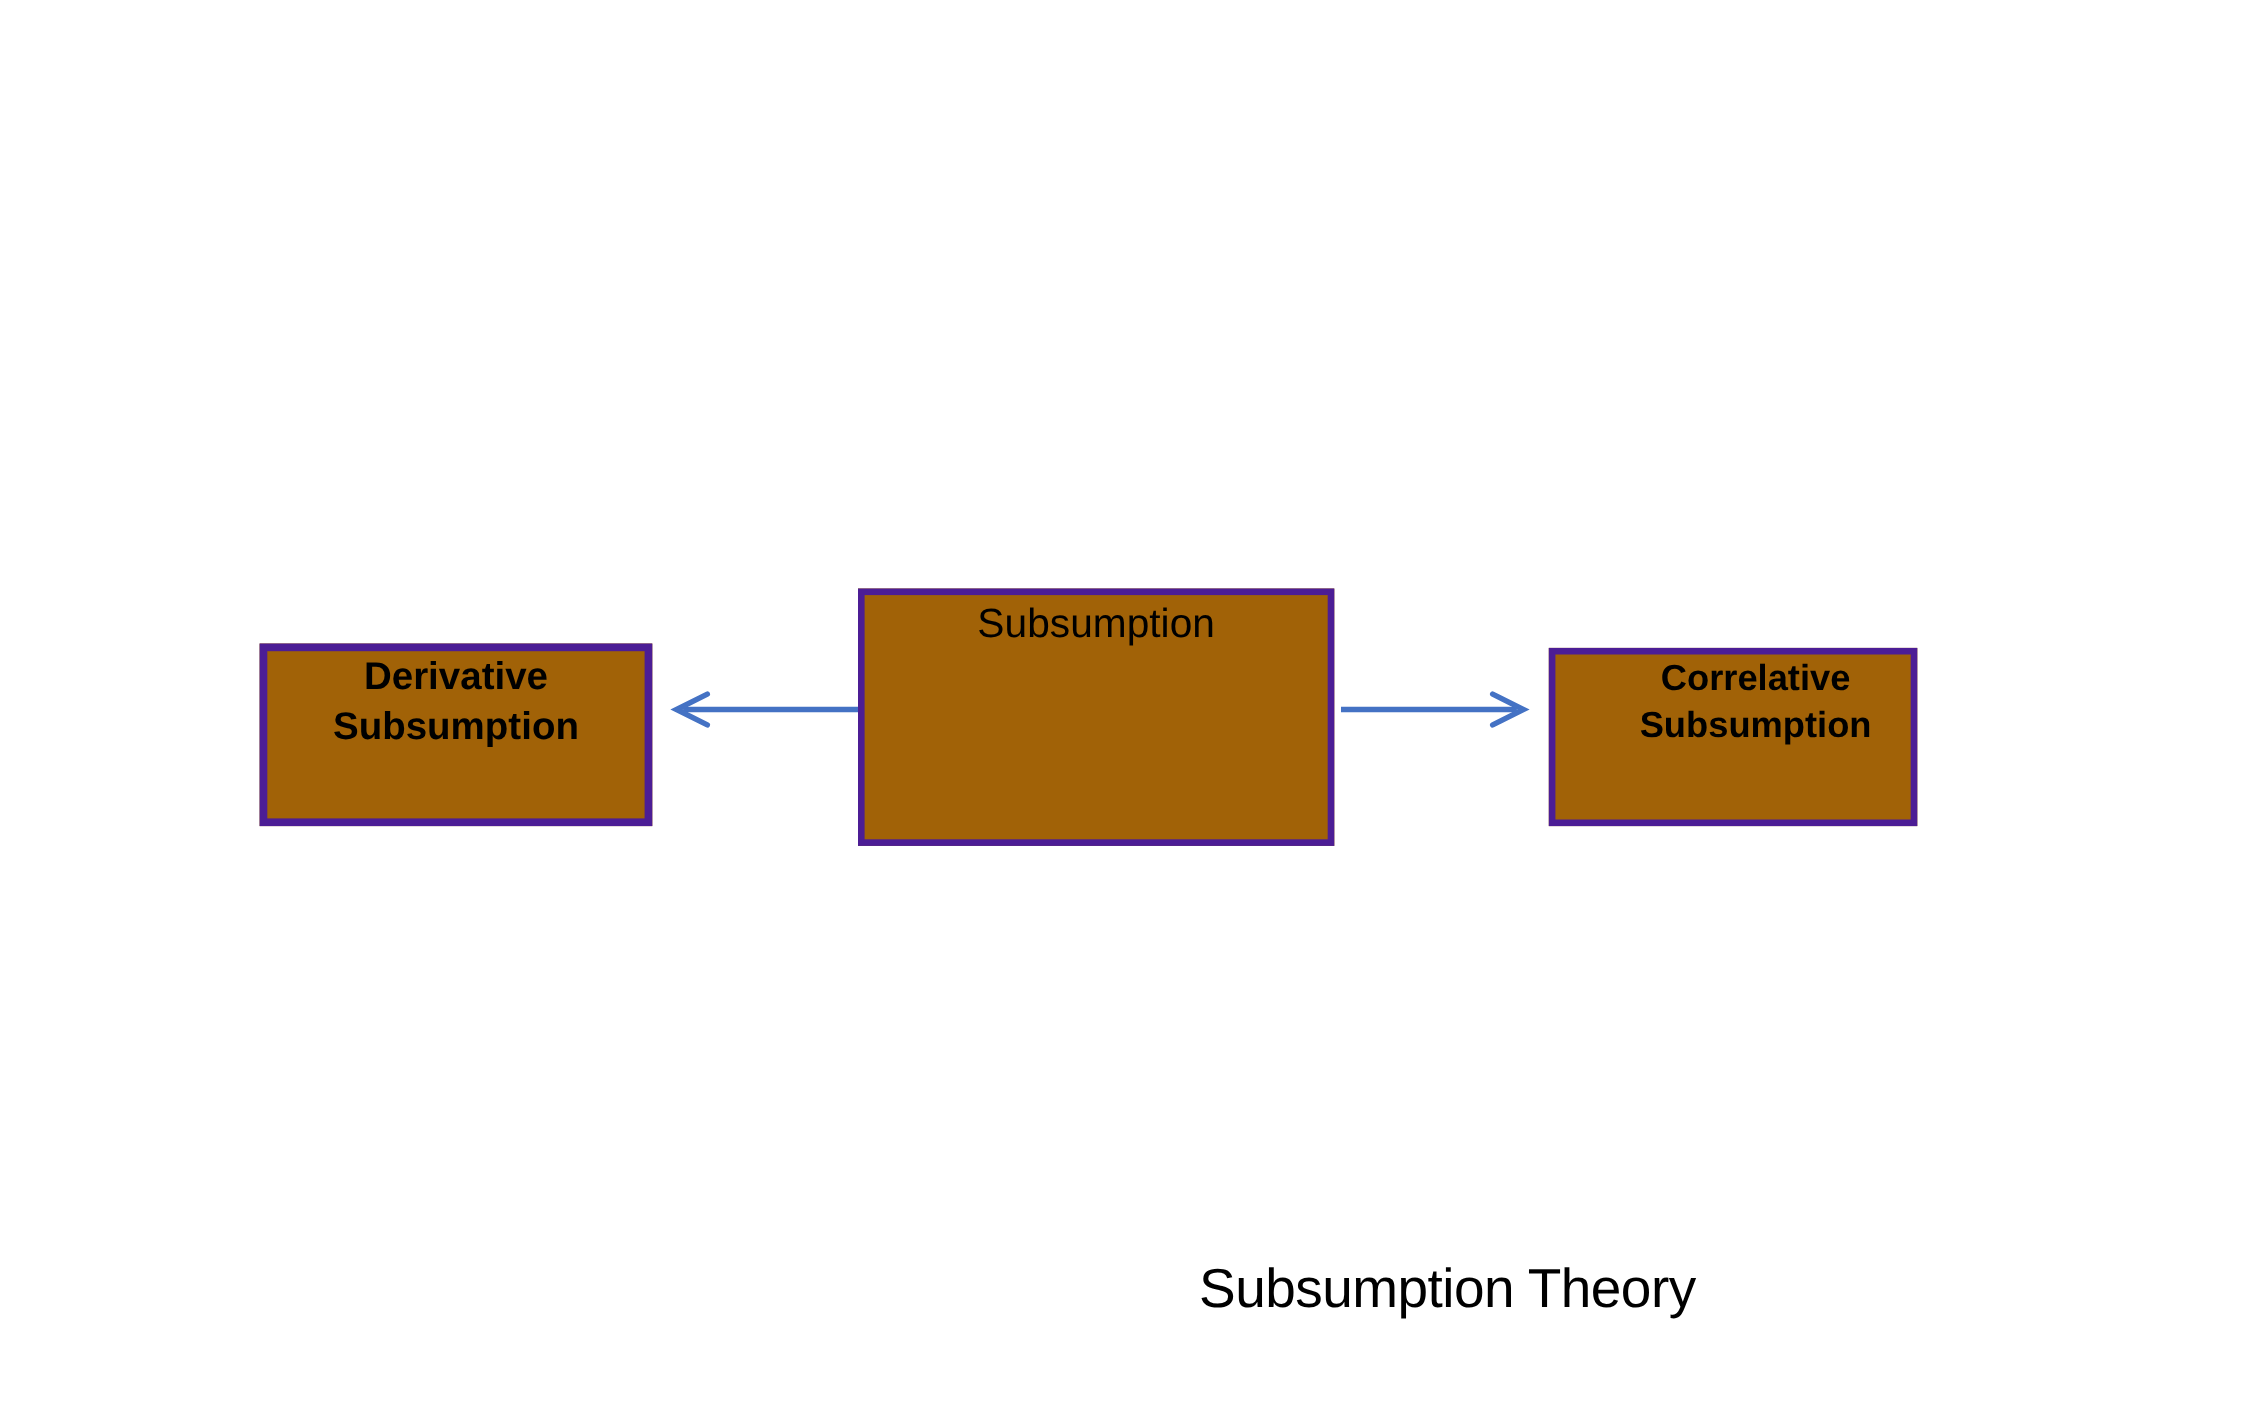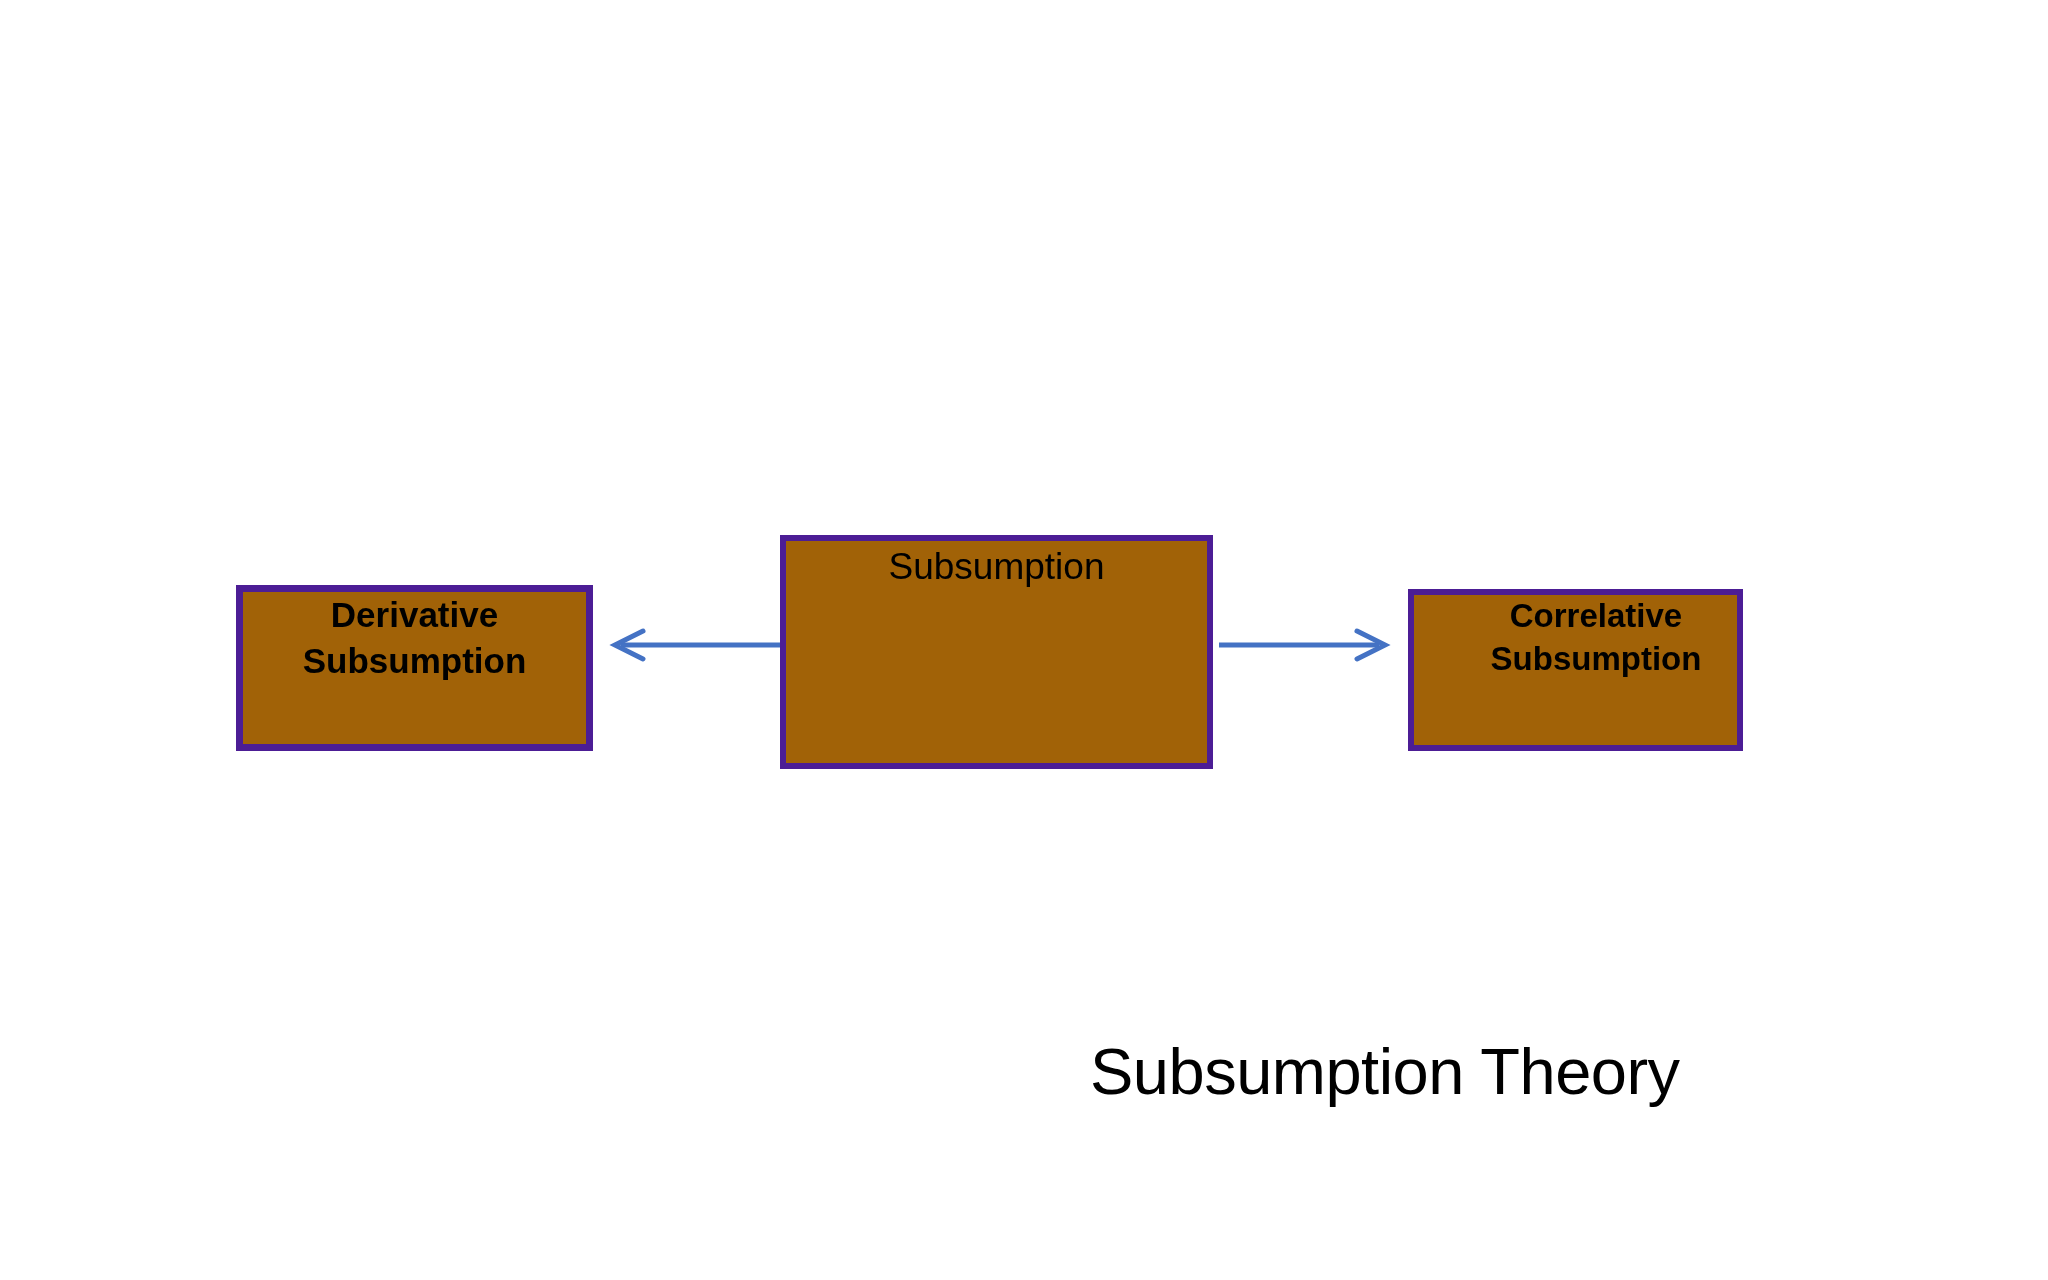--- a/index.html
+++ b/index.html
@@ -112,25 +112,25 @@
   }
   #arrow-right-connector {
     left: 1219px;
     width: 176px;
   }
 
   
   #bottom-caption {
     position: absolute;
     left: 1090px;
-    top: 1036px;
+    top: 1144px;
     width: 900px;
     text-align: left;
     color: #000000;
-    font-size: 65px;
+    font-size: 50px;
     font-weight: 400;
     line-height: 1.1;
     white-space: nowrap;
     letter-spacing: -0.5px;
   }
 </style>
 </head>
 <body>
 
 <div id="slide">

